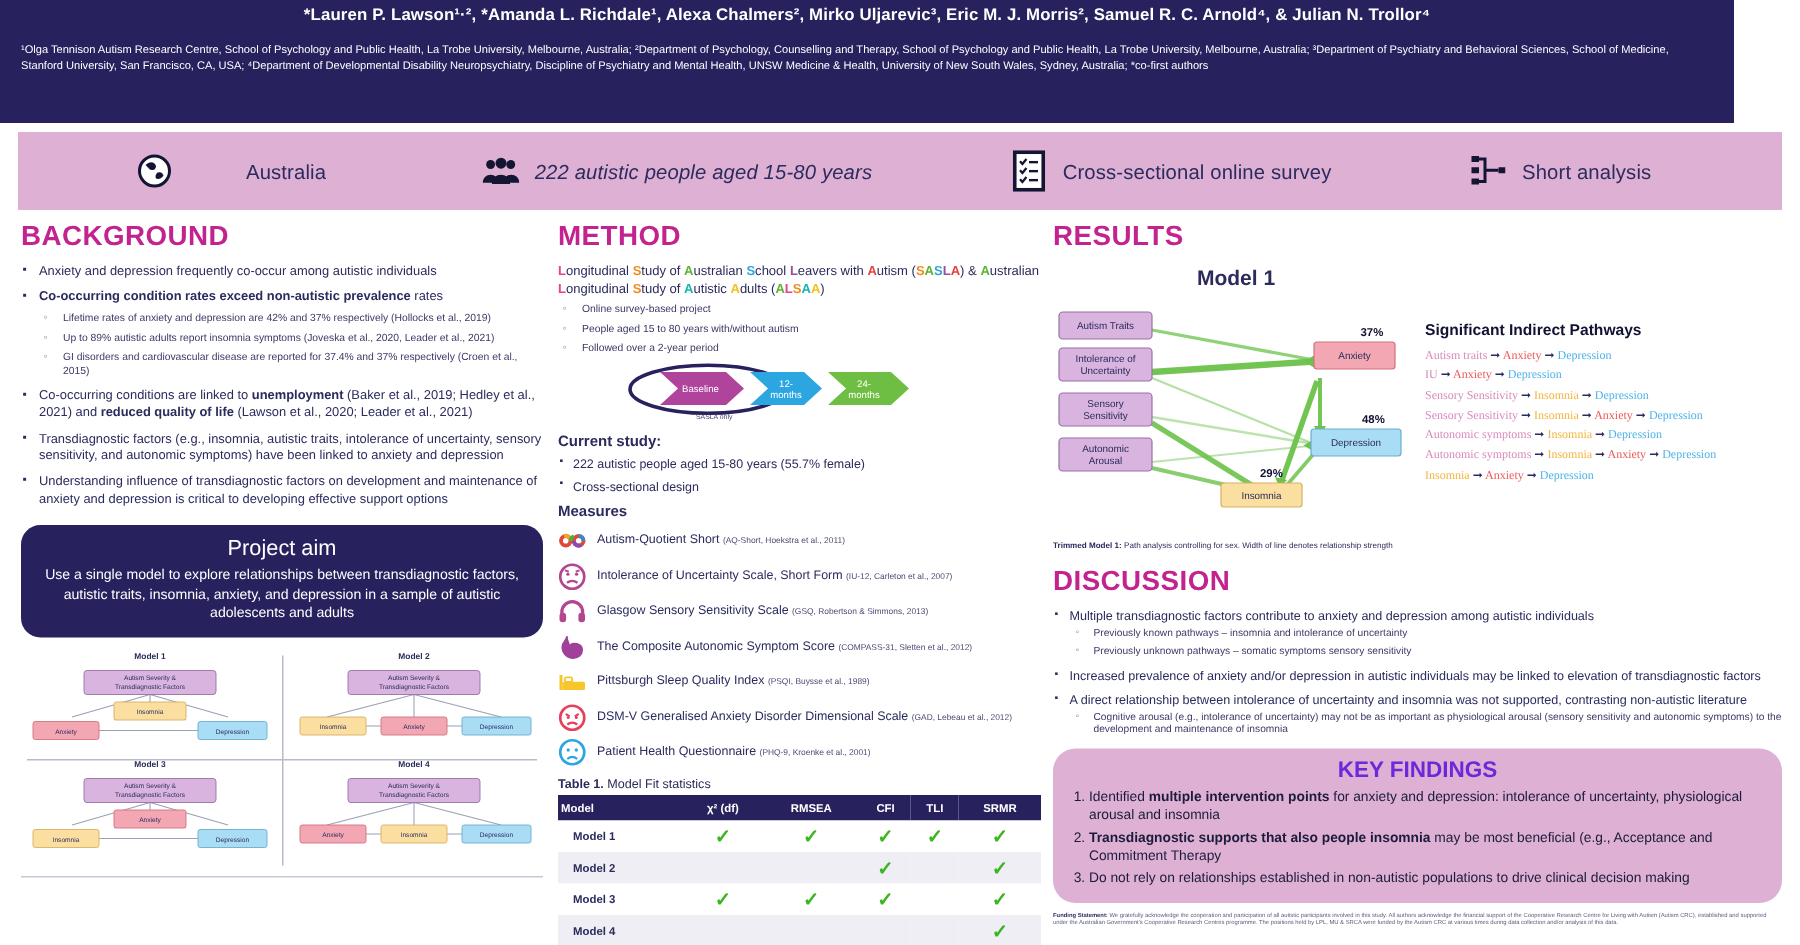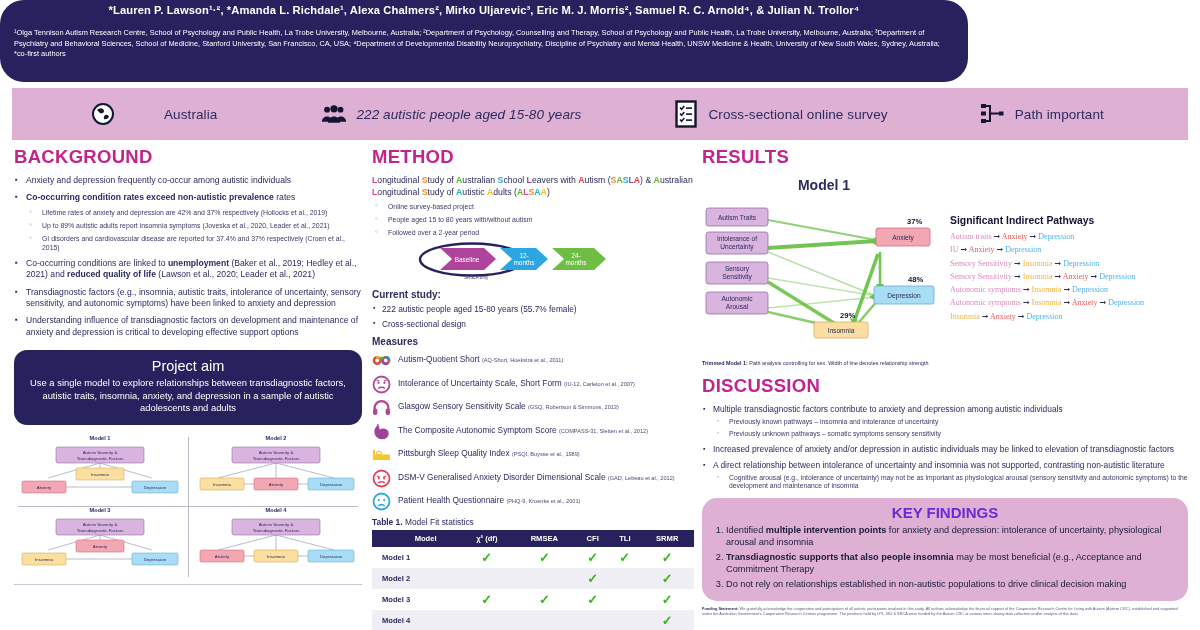--- a/index.html
+++ b/index.html
@@ -7,25 +7,24 @@
   body {
     font-family: "Liberation Sans", sans-serif;
     background: #ffffff;
     color: #2b2b5e;
     font-size: 10px;
   }
   #poster { position: relative; width: 1200px; height: 630px; background: #fff; }
 
   
   .header {
-    width: 968px; height: 82px;
+    width: 1156px; height: 82px;
     background: #27215e;
     color: #ffffff;
     padding: 3px 14px 4px 14px;
-    border-radius: 24px;
   }
   .authors {
     text-align: center;
     font-size: 11.2px;
     font-weight: bold;
     line-height: 14px;
     letter-spacing: .1px;
   }
   .affil {
     margin-top: 11px;
@@ -128,21 +127,21 @@
   .m-tx { font-size:8.3px; line-height:10.3px; padding-top:3px; }
   .m-tx .cite { font-size:5.6px; color:#4b4b73; }
 
   
   .tbl-cap { font-size:8.4px; margin:6px 0 3px 0; }
   .tbl-cap b { font-weight:bold; }
   table.fit { width: 322px; border-collapse: collapse; font-size:7.6px; }
   table.fit thead th {
     background:#27215e; color:#fff; font-weight:bold; padding:4px 2px; text-align:center;
   }
-  table.fit thead th:first-child { text-align:center; padding-left:20px; }
+  table.fit thead th:first-child { text-align:left; padding-left:2px; }
   table.fit tbody td { padding:4px 2px; text-align:center; height:17px; }
   table.fit tbody td:first-child { text-align:left; padding-left:10px; font-weight:bold; }
   table.fit tbody tr:nth-child(odd) { background:#ffffff; }
   table.fit tbody tr:nth-child(even) { background:#eeeef4; }
   .tick { color:#3cb521; font-size:13px; font-weight:bold; line-height:1; }
 
   
   .res-wrap { display:flex; }
   .res-left { width: 244px; }
   .res-right { width: 242px; padding-left: 4px; padding-top: 40px; }
@@ -231,21 +230,21 @@
     <div class="strip-item si-4">
       <span class="sicon">
         <svg width="26" height="24" viewBox="0 0 26 24">
             <rect x="1" y="2" width="5" height="4" fill="#141433"></rect>
             <rect x="1" y="17" width="5" height="4" fill="#141433"></rect>
             <rect x="1" y="9.5" width="5" height="4" fill="#141433"></rect>
             <rect x="19" y="9.5" width="4.5" height="4" fill="#141433"></rect>
             <path d="M6 4h4v15H6M10 11.5h9" stroke="#141433" stroke-width="2" fill="none"></path>
           </svg>
       </span>
-      <span class="lbl">Path important</span>
+      <span class="lbl">Short analysis</span>
     </div>
   </div>
 
   <div class="col col-1">
     <h2 class="sect">BACKGROUND</h2>
     <ul class="b1" id="bg-list">
         <li>Anxiety and depression frequently co-occur among autistic individuals</li>
         <li><b>Co-occurring condition rates exceed non-autistic prevalence</b> rates<ul class="b2">
             <li>Lifetime rates of anxiety and depression are 42% and 37% respectively (Hollocks et al., 2019)</li>
             <li>Up to 89% autistic adults report insomnia symptoms (Joveska et al., 2020, Leader et al., 2021)</li>

